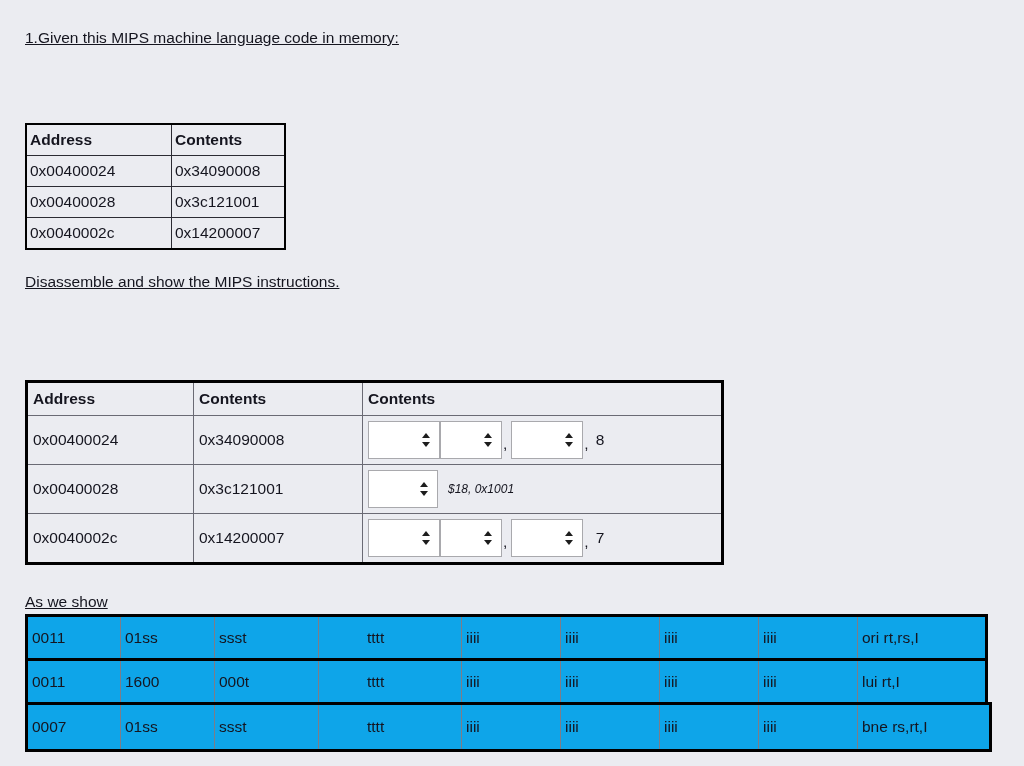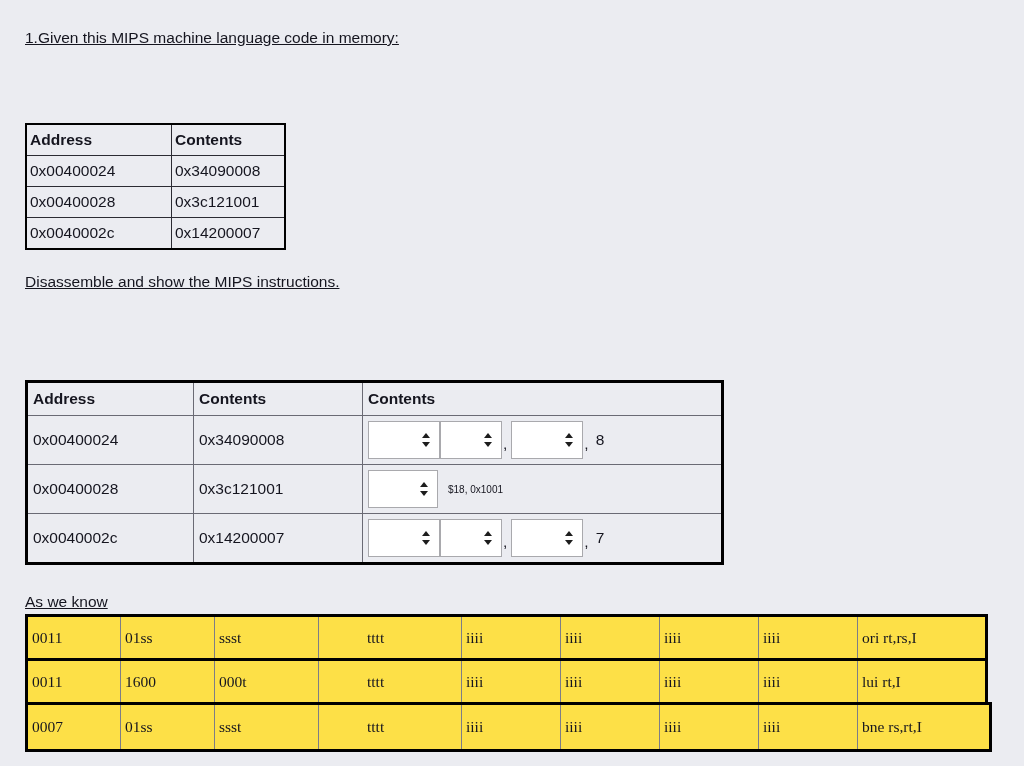--- a/index.html
+++ b/index.html
@@ -98,21 +98,22 @@
     top: 4px;
   }
   .opcell .imm {
     display: inline-block;
     padding-left: 3px;
     font-size: 15.5px;
   }
   .opcell .txt {
     display: inline-block;
     padding-left: 10px;
-    font-size: 10px;
+    font-size: 12px;
+    font-style: italic;
   }
 
   
   .dd {
     display: inline-block;
     position: relative;
     background: #ffffff;
     border: 1px solid #a9a9ad;
     box-sizing: border-box;
     height: 38px;
@@ -157,22 +158,21 @@
     background: #ebecf1;
   }
   .enc td {
     border: 1px solid #7d7d87;
     font-size: 15.5px;
     color: #15151f;
     padding: 0 4px;
     height: 42px;
     vertical-align: middle;
     white-space: pre;
-    background: #fde047;
-    font-family: Liberation Serif, serif;
+    background: #0ea5e9;
   }
   #enc-row-1 { left: 25px; top: 614px; width: 963px; }
   #enc-row-2 { left: 25px; top: 658px; width: 963px; }
   #enc-row-3 { left: 25px; top: 702px; width: 967px; }
 
   #enc-row-3 td { height: 44px; }
 
   .enc .e1 { width: 84px; }
   .enc .e2 { width: 85px; }
   .enc .e3 { width: 95px; margin-left: 28px; }
@@ -183,21 +183,21 @@
   .enc .e8 { width: 90px; }
   .enc .e9 { width: auto; }
 </style>
 </head>
 <body>
 
 <div class="prompt-line" id="q-title">1.Given this MIPS machine language code in memory:</div>
 
 <div class="prompt-line" id="q-disasm">Disassemble and show the MIPS instructions.</div>
 
-<div class="prompt-line" id="q-aswe">As we know</div>
+<div class="prompt-line" id="q-aswe">As we show</div>
 
 <table class="tbl" id="table-memory">
   <tbody>
     <tr>
       <td class="hd c-addr">Address</td>
       <td class="hd c-cont">Contents</td>
     </tr>
     <tr>
       <td class="c-addr"> 0x00400024</td>
       <td class="c-cont">0x34090008</td>

